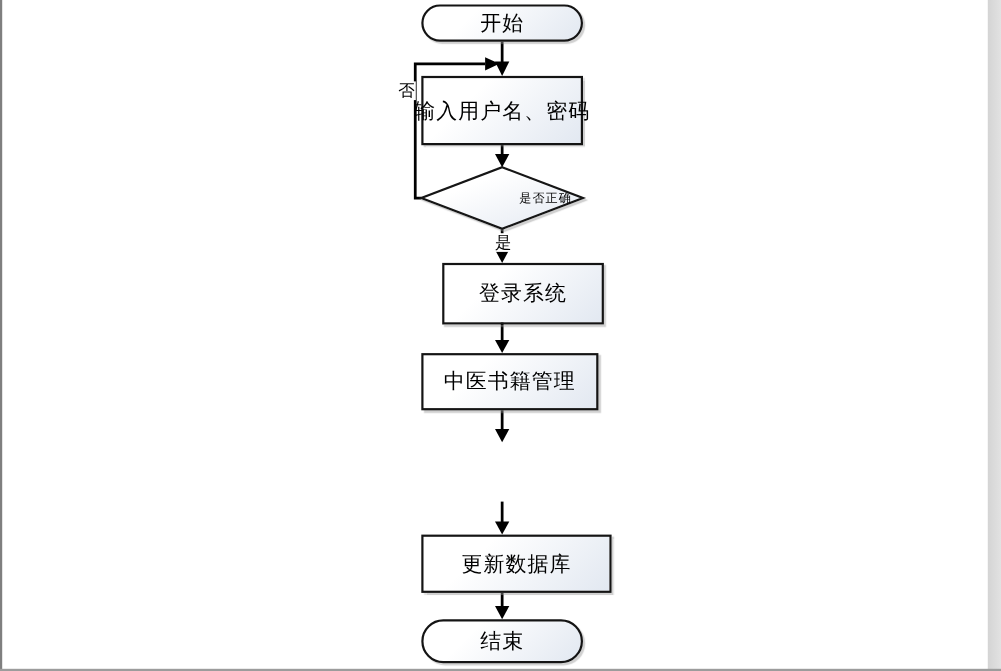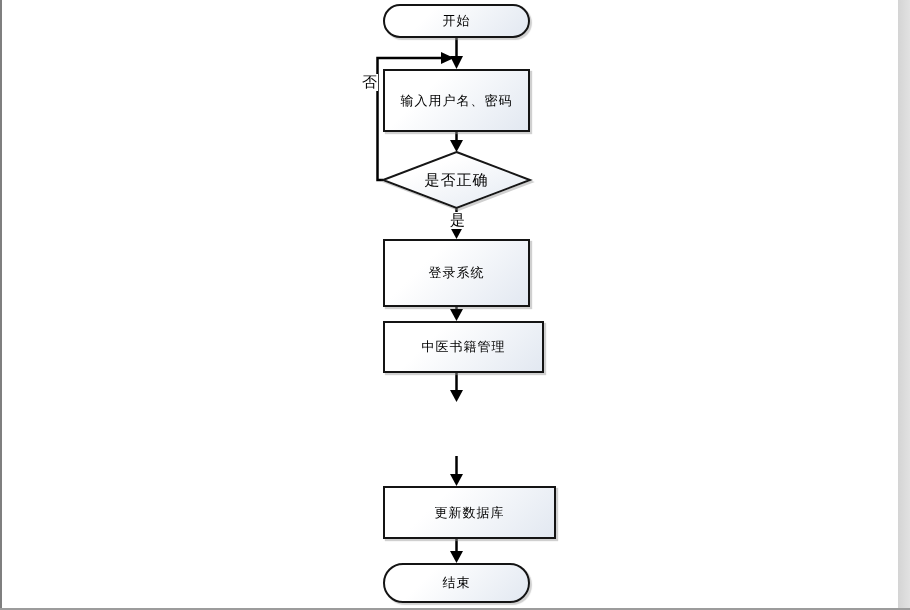--- a/index.html
+++ b/index.html
@@ -16,38 +16,38 @@
 
   
   svg.connectors { position: absolute; left: 0; top: 0; pointer-events: none; }
 
   
   .node {
     position: absolute;
     display: flex; align-items: center; justify-content: center;
     border: 2px solid #141414;
     background: linear-gradient(135deg, #ffffff 30%, #e2e8f1 100%);
-    font-size: 13px; color: #000000; letter-spacing: 1px;
+    font-size: 19px; color: #000000; letter-spacing: 1px;
     box-shadow: 2px 2px 1px rgba(150,150,150,0.45);
     text-align: center; white-space: nowrap;
   }
   .terminator { border-radius: 999px; }
 
   .node-start  { left: 383px; top: 4px;   width: 147px; height: 34px; }
   .node-input  { left: 383px; top: 69px;  width: 147px; height: 63px; }
-  .node-login  { left: 383px; top: 239px; width: 147px; height: 68px; }
+  .node-login  { left: 402px; top: 239px; width: 147px; height: 56px; }
   .node-books  { left: 383px; top: 321px; width: 161px; height: 52px; }
   .node-crud   { left: 383px; top: 402px; width: 147px; height: 54px; }
   .node-update { left: 383px; top: 486px; width: 173px; height: 53px; }
   .node-end    { left: 383px; top: 563px; width: 147px; height: 40px; }
 
   .diamond-label {
     position: absolute; left: 393px; top: 171px; width: 127px; height: 18px;
-    display: flex; align-items: center; justify-content: center;
-    font-size: 15px; letter-spacing: 1px; color: #000;
+    display: flex; align-items: center; justify-content: flex-end;
+    font-size: 11px; letter-spacing: 1px; color: #000;
   }
 
   .edge-label {
     position: absolute; background: #ffffff; font-size: 15px; color: #000;
     line-height: 17px; padding: 0 1px;
   }
   .edge-label-yes { left: 449px; top: 212px; }
   .edge-label-no  { left: 361px; top: 74px; }
 </style>
 </head>

